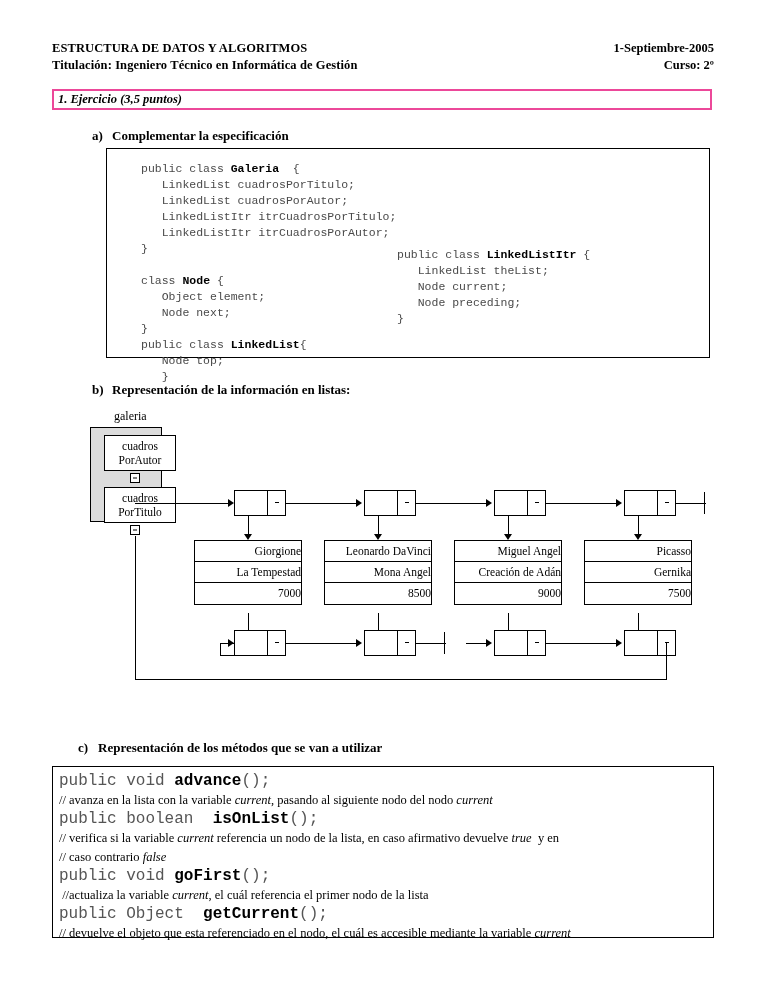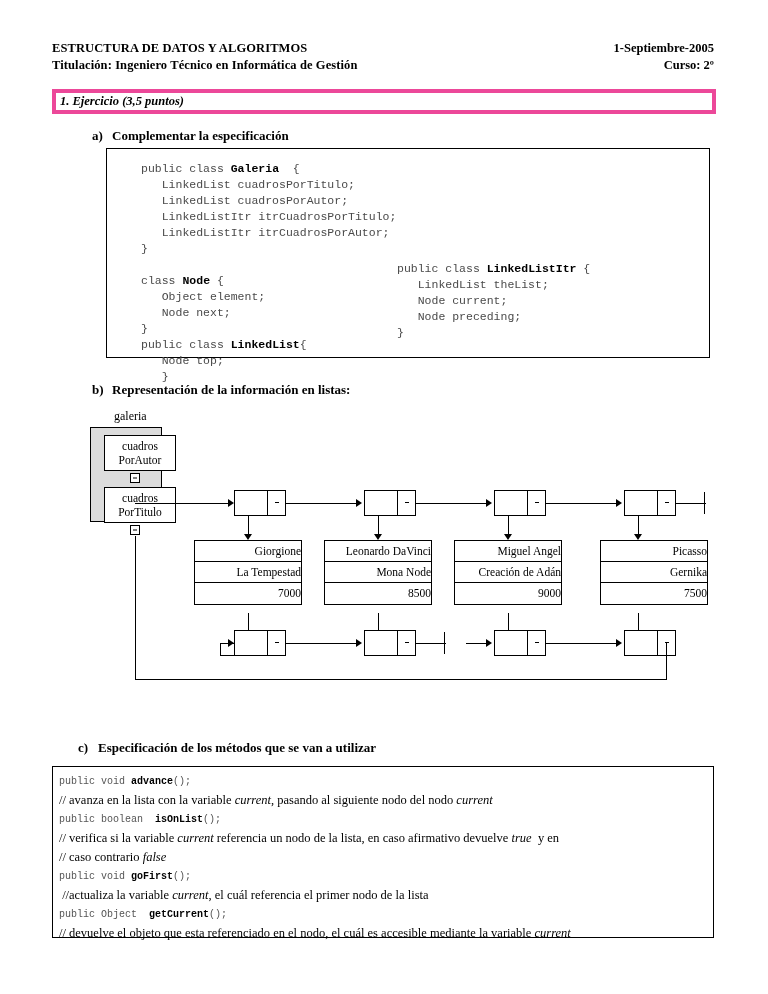--- a/index.html
+++ b/index.html
@@ -39,21 +39,21 @@
   .header-row .left { letter-spacing: 0.1px; }
   .header-row .right { white-space: nowrap; font-family: Liberation Serif, serif; }
 
   
   .section-bar {
     position: absolute;
     left: 52px;
     top: 89px;
     width: 656px;
     height: 17px;
-    border: 4px solid #ec4899;
+    border: 2px solid #ec4899;
     background: #ffffff;
   }
   .section-bar span {
     display: block;
     font-style: italic;
     font-weight: bold;
     font-size: 12.5px;
     line-height: 17px;
     padding-left: 4px;
   }
@@ -86,21 +86,21 @@
   }
   .code-col-left {
     position: absolute;
     left: 34px;
     top: 12px;
     white-space: pre;
   }
   .code-col-right {
     position: absolute;
     left: 290px;
-    top: 112px;
+    top: 98px;
     white-space: pre;
   }
   .code-box b { color: #000; font-weight: bold; }
 
   
   .diagram {
     position: absolute;
     left: 52px;
     top: 405px;
     width: 680px;
@@ -220,21 +220,21 @@
     border: 1px solid #000;
     background: #fff;
     padding: 5px 6px;
     box-sizing: border-box;
     font-size: 12.5px;
     line-height: 19px;
   }
   .spec-line { white-space: pre-wrap; }
   .mono {
     font-family: "Liberation Mono", monospace;
-    font-size: 10px;
+    font-size: 16px;
     color: #555;
   }
   .mono b { color: #000; font-weight: bold; }
   .serif-cmt { font-family: "Liberation Serif", serif; }
   .it { font-style: italic; }
 </style>
 </head>
 <body>
 
 <div class="page">
@@ -323,29 +323,29 @@
     <div class="vline" style="left:586px; top:111px; height:22px;"></div>
     <div class="arrow-d" style="left:582px; top:129px;"></div>
 
     <div class="painting" style="left:142px; top:135px;">
       <div>Giorgione</div>
       <div>La Tempestad</div>
       <div>7000</div>
     </div>
     <div class="painting" style="left:272px; top:135px;">
       <div>Leonardo DaVinci</div>
-      <div>Mona Node</div>
+      <div>Mona Angel</div>
       <div>8500</div>
     </div>
     <div class="painting" style="left:402px; top:135px;">
       <div>Miguel Angel</div>
       <div>Creación de Adán</div>
       <div>9000</div>
     </div>
-    <div class="painting" style="left:532px; top:135px;margin-left:16px;">
+    <div class="painting" style="left:532px; top:135px;">
       <div>Picasso</div>
       <div>Gernika</div>
       <div>7500</div>
     </div>
 
     <div class="node" style="left:182px; top:225px;">
       <div class="divider"></div>
         <div class="dot"></div>
     </div>
     <div class="node" style="left:312px; top:225px;">
@@ -379,21 +379,21 @@
     <div class="hline" style="left:83px; top:274px; width:532px;"></div>
     <div class="vline" style="left:614px; top:238px; height:36px;"></div>
     <div class="hline" style="left:168px; top:250px; width:20px;"></div>
     <div class="vline" style="left:168px; top:238px; height:13px;"></div>
     <div class="hline" style="left:168px; top:238px; width:14px;"></div>
     <div class="arrow-r" style="left:176px; top:234px;"></div>
     <div class="vline" style="left:470px; top:238px; height:0px;"></div>
   </div>
 
   <div class="item-letter" style="left:78px; top:740px;">c)</div>
-  <div class="item-label" style="left:98px; top:740px;">Especificación de los métodos que se van a utilizar</div>
+  <div class="item-label" style="left:98px; top:740px;">Representación de los métodos que se van a utilizar</div>
 
   <div class="spec-box">
       <div class="spec-line mono">public void <b>advance</b>();</div>
       <div class="spec-line serif-cmt">// avanza en la lista con la variable <span class="it">current</span>, pasando al siguiente nodo del nodo <span class="it">current</span></div>
       <div class="spec-line mono">public boolean  <b>isOnList</b>();</div>
       <div class="spec-line serif-cmt">// verifica si la variable <span class="it">current</span> referencia un nodo de la lista, en caso afirmativo devuelve <span class="it">true</span>  y en</div>
       <div class="spec-line serif-cmt">// caso contrario <span class="it">false</span></div>
       <div class="spec-line mono">public void <b>goFirst</b>();</div>
       <div class="spec-line serif-cmt"> //actualiza la variable <span class="it">current</span>, el cuál referencia el primer nodo de la lista</div>
       <div class="spec-line mono">public Object  <b>getCurrent</b>();</div>

